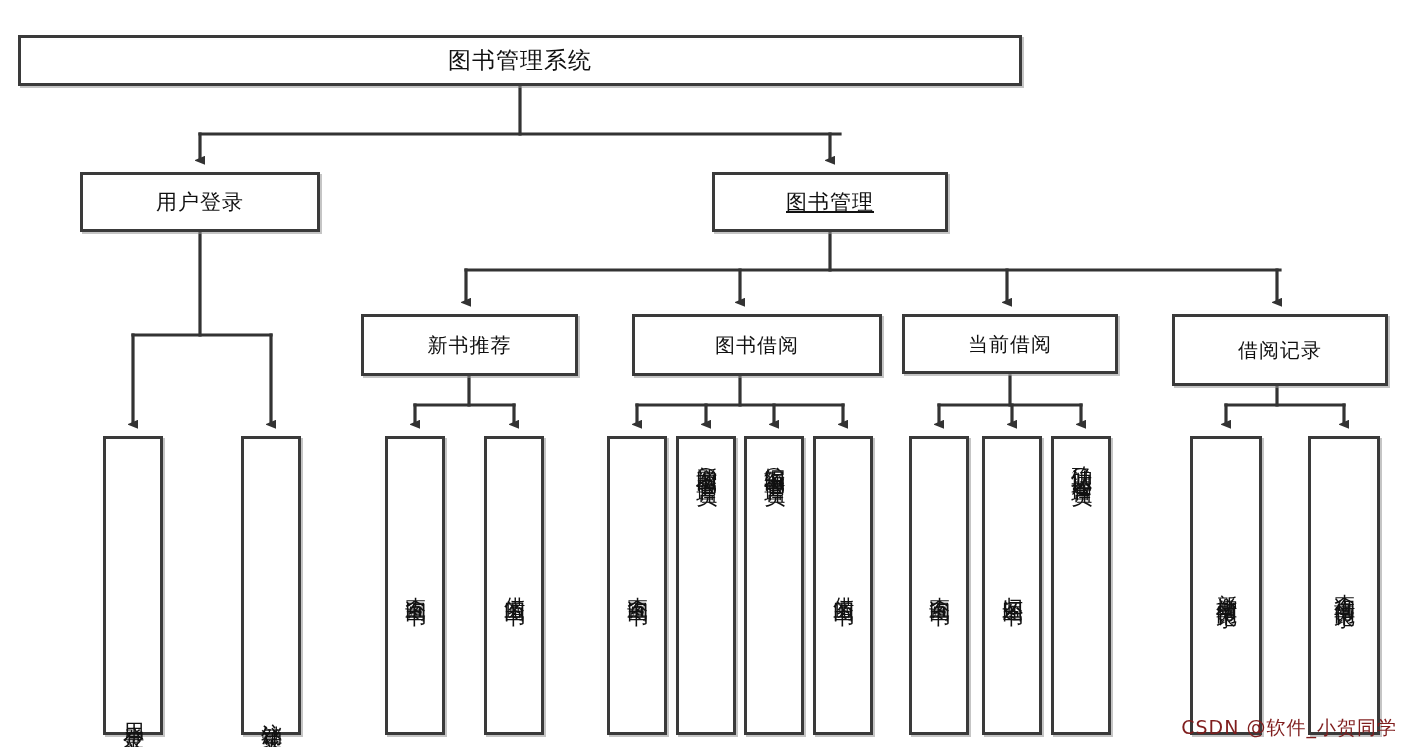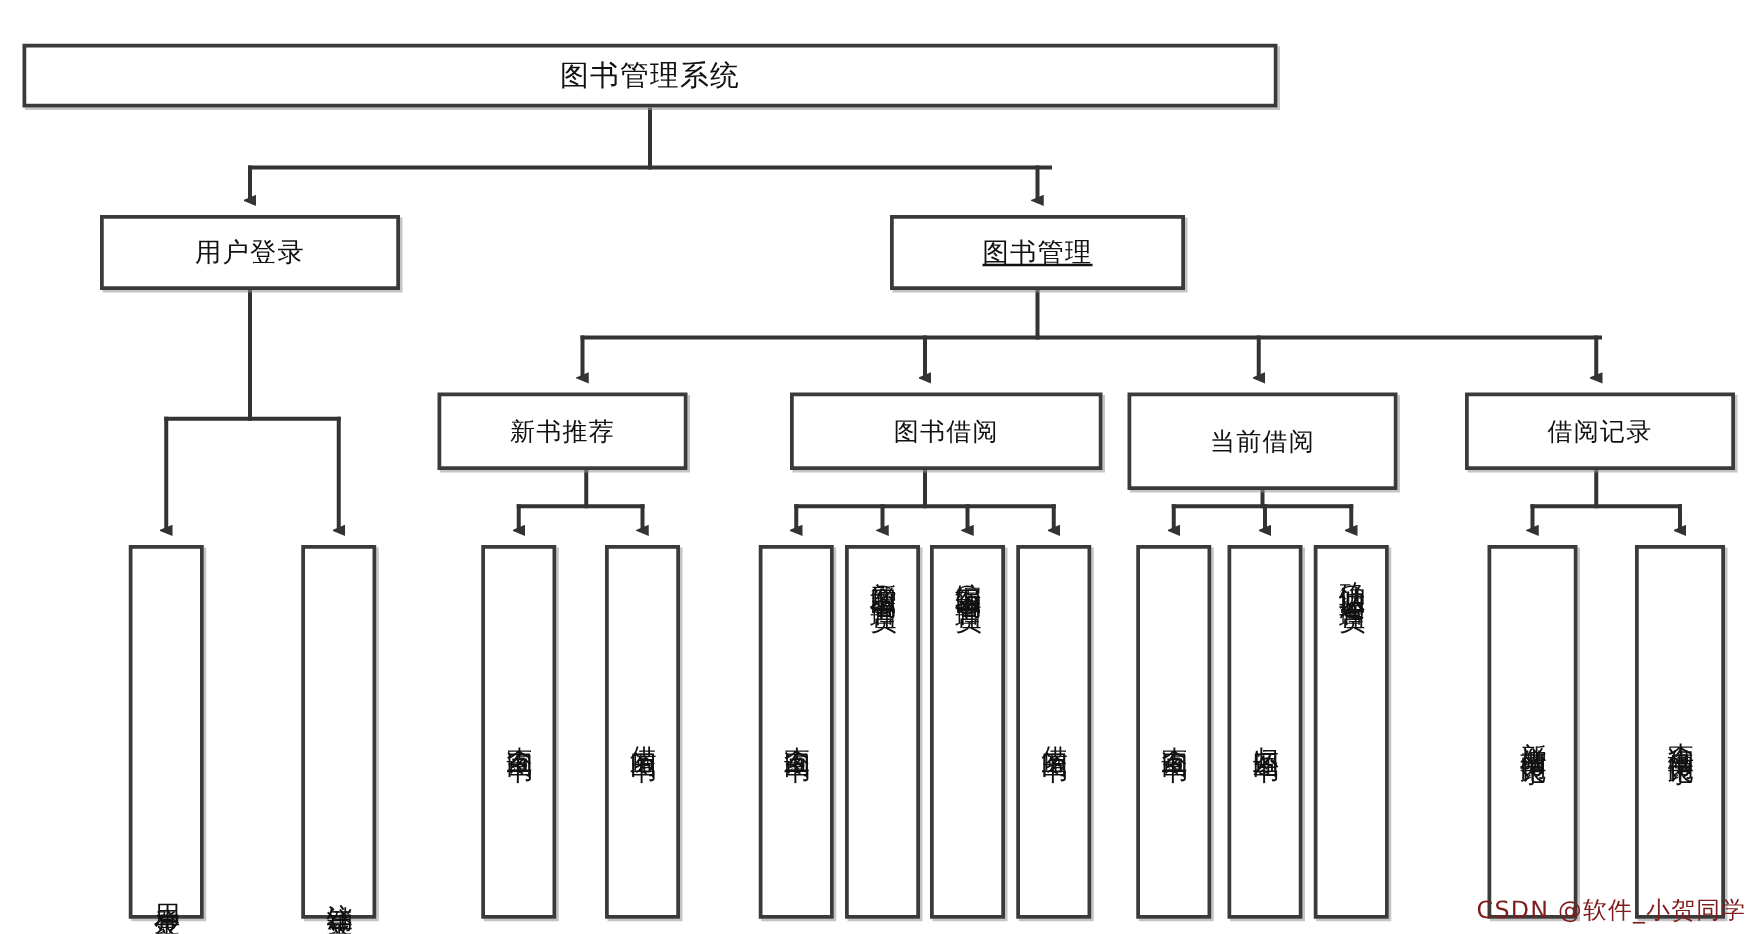--- a/index.html
+++ b/index.html
@@ -119,30 +119,30 @@
     <span>图书管理系统</span>
   </div>
 
   <div class="node mid" style="left:80px;top:172px;width:240px;height:60px;">
     <span>用户登录</span>
   </div>
   <div class="node mid" style="left:712px;top:172px;width:236px;height:60px;text-decoration:underline;">
     <span>图书管理</span>
   </div>
 
-  <div class="node sub" style="left:350px;top:314px;width:200px;height:62px;">
+  <div class="node sub" style="left:361px;top:314px;width:217px;height:62px;">
     <span>新书推荐</span>
   </div>
   <div class="node sub" style="left:632px;top:314px;width:250px;height:62px;">
     <span>图书借阅</span>
   </div>
-  <div class="node sub" style="left:902px;top:314px;width:216px;height:78px;">
+  <div class="node sub" style="left:902px;top:314px;width:216px;height:60px;">
     <span>当前借阅</span>
   </div>
-  <div class="node sub" style="left:1172px;top:314px;width:216px;height:62px;">
+  <div class="node sub" style="left:1172px;top:314px;width:216px;height:72px;">
     <span>借阅记录</span>
   </div>
 
   <div class="leaf align-bottom" style="left:103px;top:436px;width:60px;height:299px;">
     <span class="vtext">用户登录</span>
   </div>
   <div class="leaf align-bottom" style="left:241px;top:436px;width:60px;height:299px;">
     <span class="vtext">注销登录</span>
   </div>
 

